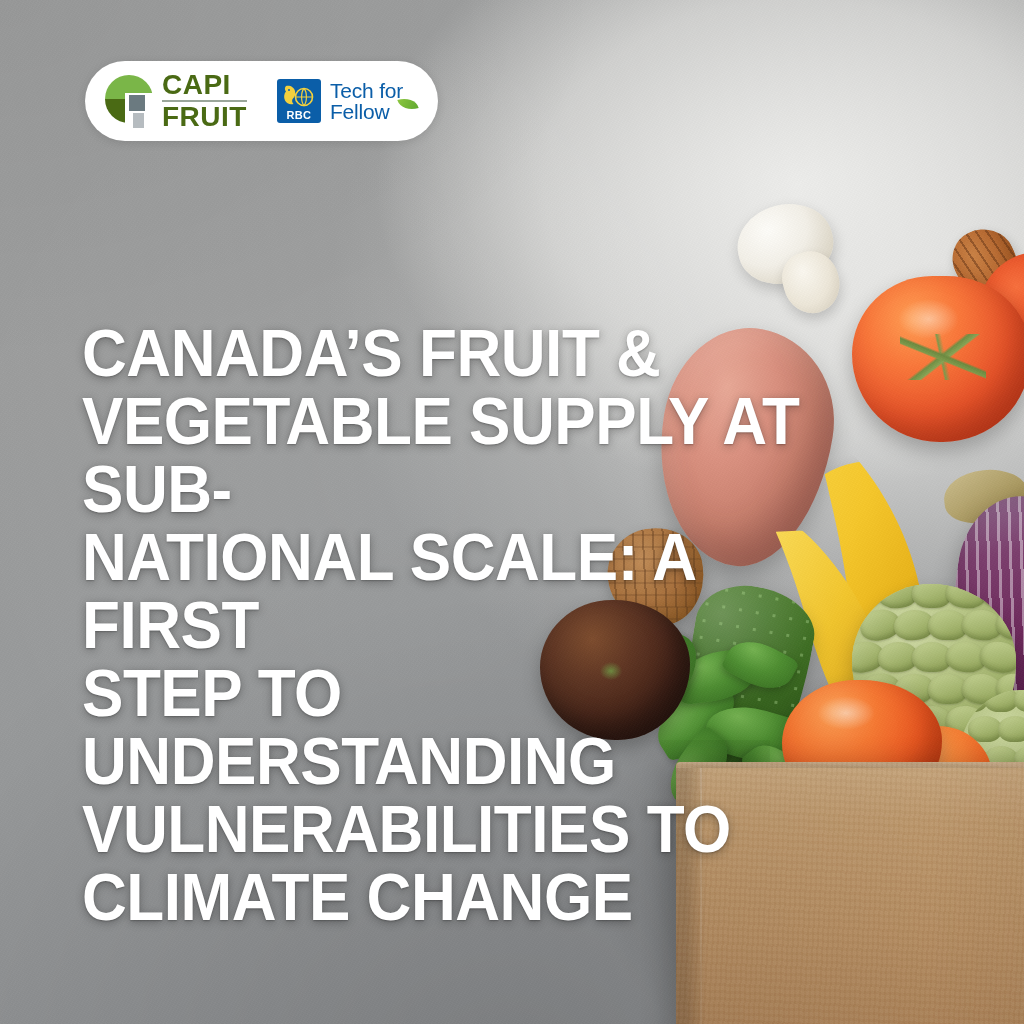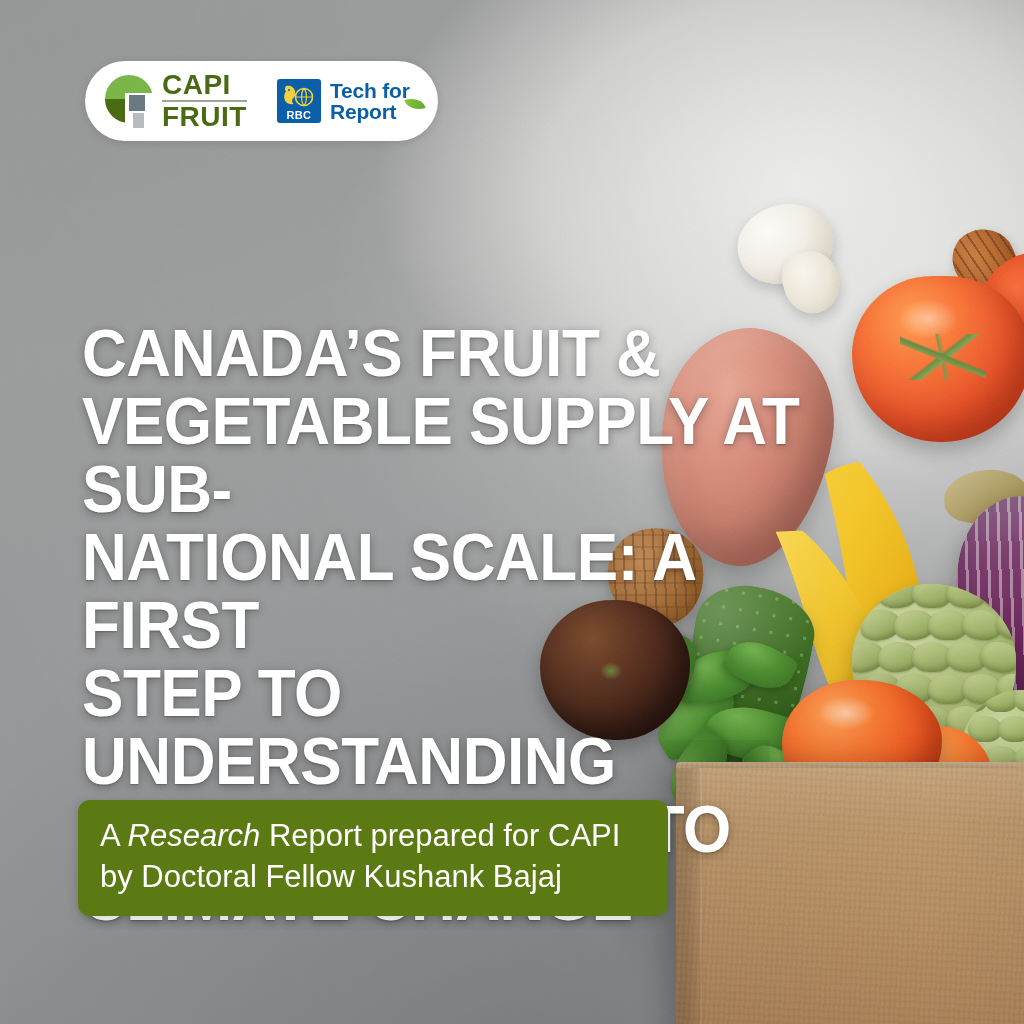--- a/index.html
+++ b/index.html
@@ -341,21 +341,21 @@
     font-family: "Liberation Sans", sans-serif;
     font-weight: 700; font-size: 11px; color: #ffffff; letter-spacing: .4px;
     line-height: 1;
   }
   .t4n {
     margin-left: 9px; display:flex; flex-direction:column; line-height: 1.0;
     position: relative;
   }
   .t4n span {
     font-family: "Liberation Sans", sans-serif;
-    font-weight: 700; font-size: 21px; color: #0b5ea8; letter-spacing: -.2px;
+    font-weight: 400; font-size: 21px; color: #0b5ea8; letter-spacing: -.2px;
   }
   .t4n .nature { color:#0b5ea8; }
   .t4n-leaf {
     position:absolute; right:-14px; top:17px; width:18px; height:14px;
     border-radius: 0 100% 0 100%;
     background: linear-gradient(135deg, #8cc63f 0%, #5fa830 100%);
     transform: rotate(-18deg);
   }
 
   
@@ -519,31 +519,27 @@
         <svg class="rbc-lion" viewBox="0 0 34 26">
           <circle cx="22" cy="14" r="8.5" fill="none" stroke="#f3d03e" stroke-width="1.6"></circle>
           <path d="M13.5 14 h17 M22 5.5 c3.2 3.4 3.2 13.6 0 17 c-3.2 -3.4 -3.2 -13.6 0 -17" fill="none" stroke="#f3d03e" stroke-width="1.2"></path>
           <path d="M4 3 c4 -1 8 1 9 5 c1 3.5 -0.5 6 -2 7.5 c-1.5 1.5 -1 4 0.5 5.5 c-3.5 1 -7 -0.5 -8.5 -3.5 c-1.5 -3 -1 -7 1 -9 c-1.5 -1.5 -1.5 -4 0 -5.5 Z" fill="#f3d03e"></path>
           <circle cx="7" cy="7" r="1" fill="#0b5ea8"></circle>
         </svg>
         <div class="rbc-text">RBC</div>
       </div>
       <div class="t4n">
         <span>Tech for</span>
-        <span class="nature">Report</span>
+        <span class="nature">Fellow</span>
         <div class="t4n-leaf"></div>
       </div>
     </div>
   </div>
 
   <h1 class="title">CANADA’S FRUIT &amp;
 VEGETABLE SUPPLY AT SUB-
 NATIONAL SCALE: A FIRST
 STEP TO UNDERSTANDING
 VULNERABILITIES TO
 CLIMATE CHANGE</h1>
 
-  <div class="subtitle-banner">
-    <span class="sub-line"><span>A </span><span class="ital">Research</span><span> Report prepared for CAPI</span></span>
-    <span class="sub-line">by Doctoral Fellow Kushank Bajaj</span>
-  </div>
 
 </div>
 
 </body></html>

